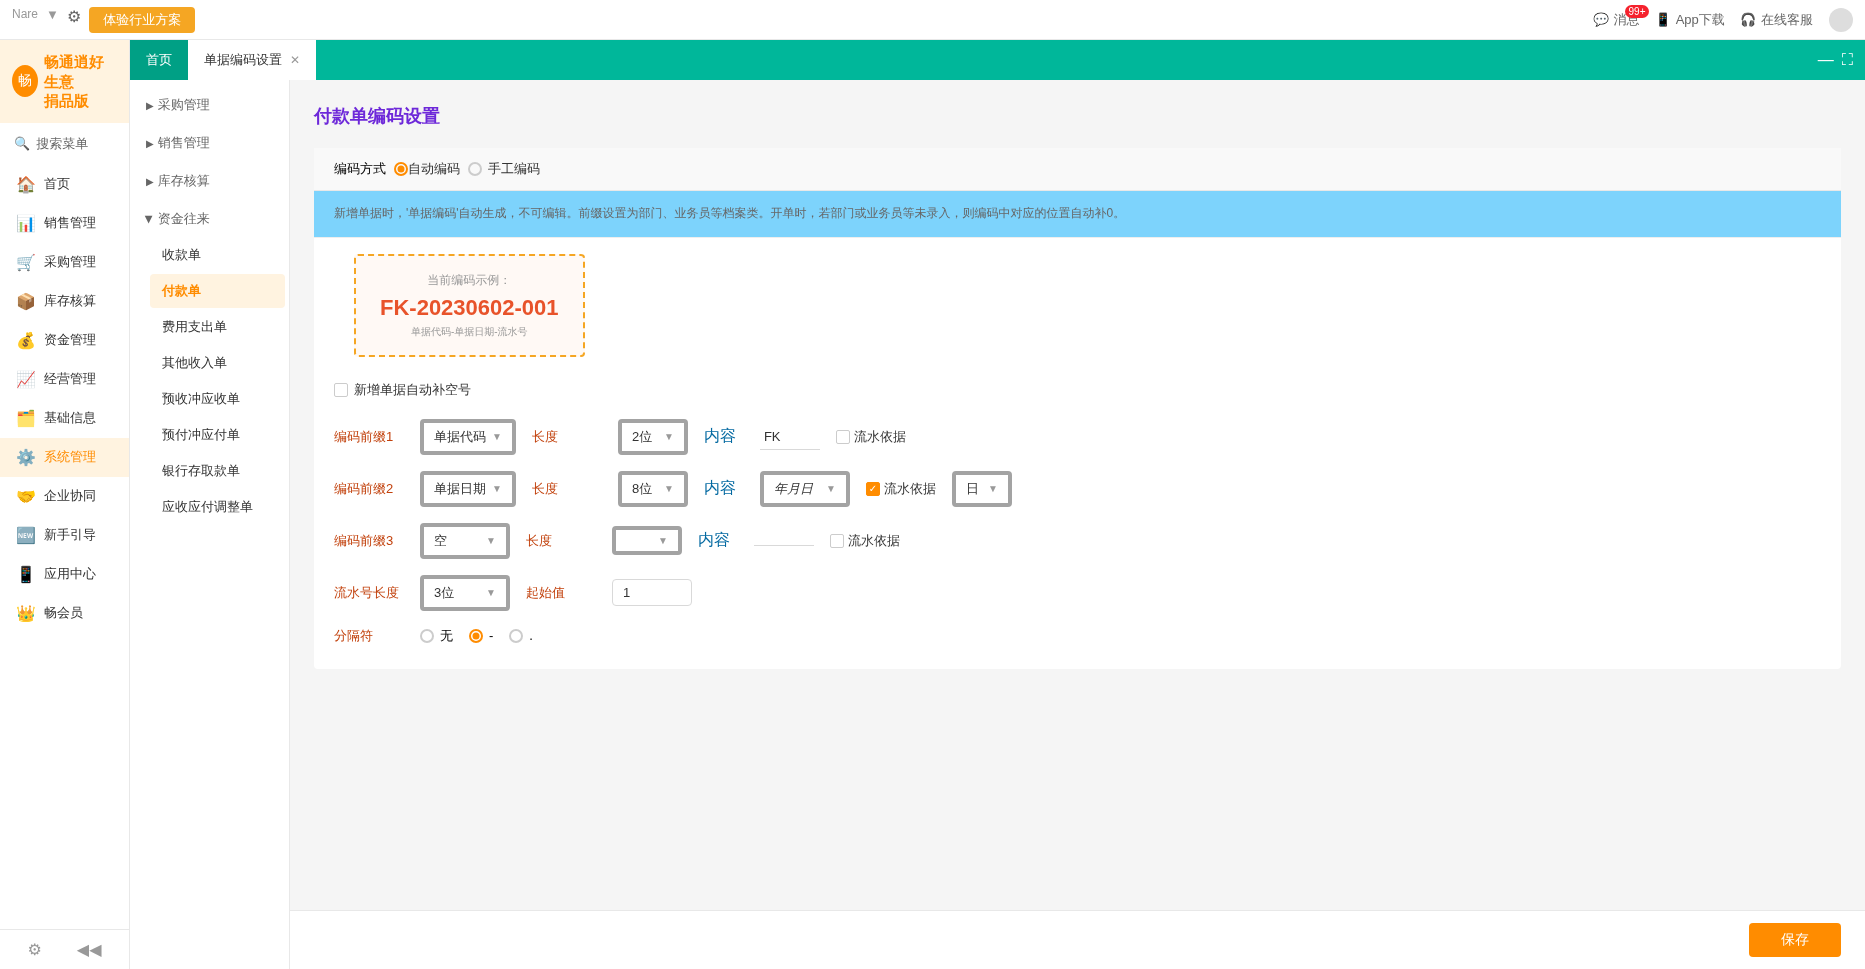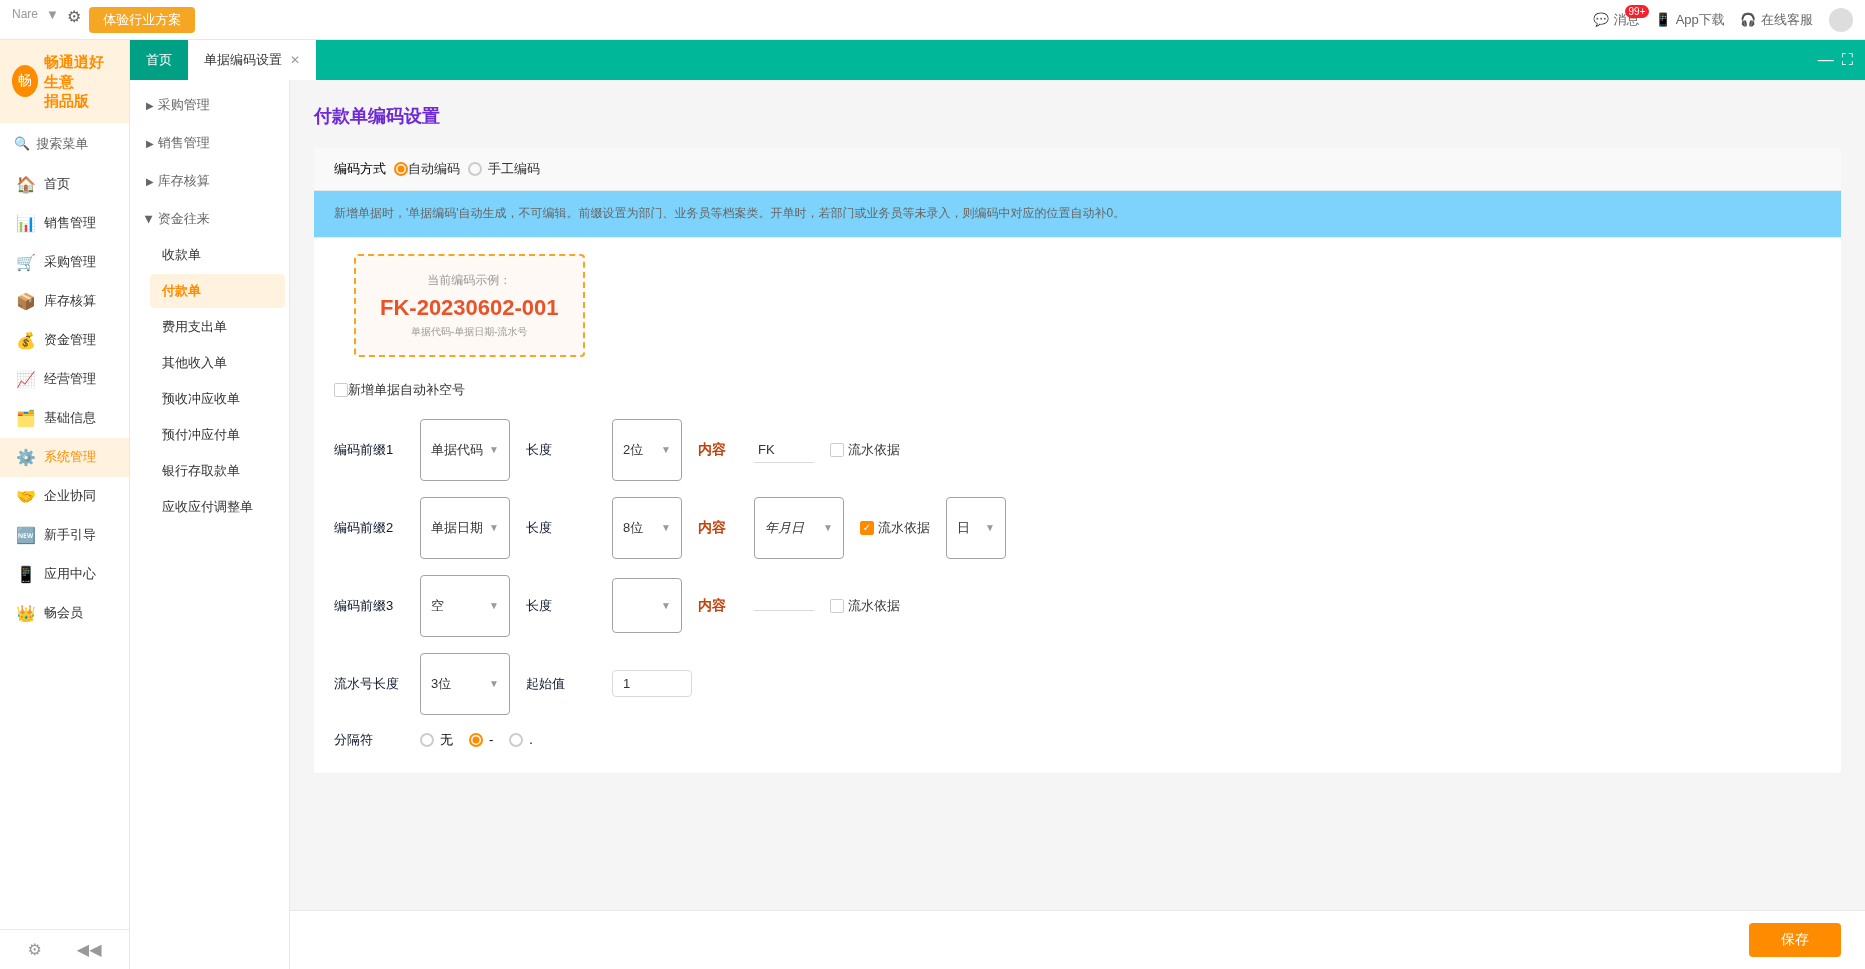--- a/index.html
+++ b/index.html
@@ -70,31 +70,31 @@
     .radio-custom.checked::after { content: ''; width: 7px; height: 7px; background: #ff8c00; border-radius: 50%; position: absolute; top: 50%; left: 50%; transform: translate(-50%, -50%); }
     .hint-text { background: #7dd3fc; padding: 12px 20px; color: #666; font-size: 12px; line-height: 1.8; border-bottom: 1px solid #eee; }
 
     
     .preview-box { border: 2px dashed #f5a623; border-radius: 4px; padding: 16px 24px; background: #fff9f5; display: inline-block; margin: 16px 20px; text-align: center; }
     .preview-label { font-size: 12px; color: #999; margin-bottom: 6px; }
     .preview-code { font-size: 22px; color: #e8532a; font-weight: bold; }
     .preview-format { font-size: 10px; color: #999; margin-top: 4px; }
 
     
-    .checkbox-row { padding: 8px 20px 12px; display: flex; align-items: center; color: #333; font-size: 13px; }
+    .checkbox-row { padding: 8px 20px 12px; display: flex; align-items: center; gap: 6px; color: #333; font-size: 13px; }
     .checkbox-custom { width: 14px; height: 14px; border: 1px solid #ccc; border-radius: 2px; display: inline-block; }
 
     
     .form-grid { padding: 8px 20px; display: flex; flex-direction: column; gap: 16px; }
     .form-row { display: flex; align-items: center; gap: 16px; }
-    .form-label { color: #0f172a; font-size: 13px; min-width: 70px; }
-    .form-select { border: 1px solid #a3a3a3; border-radius: 4px; padding: 21px 10px; font-size: 13px; color: #333; background: #fff; min-width: 90px; display: flex; align-items: center; justify-content: space-between; cursor: pointer; }
+    .form-label { color: #c2410c; font-size: 13px; min-width: 70px; }
+    .form-select { border: 4px solid #a3a3a3; border-radius: 4px; padding: 5px 10px; font-size: 13px; color: #333; background: #fff; min-width: 90px; display: flex; align-items: center; justify-content: space-between; cursor: pointer; }
     .form-select .arrow-down { color: #999; font-size: 10px; margin-left: 6px; }
     .form-input { border: 1px solid #d9d9d9; border-radius: 4px; padding: 5px 10px; font-size: 13px; color: #333; background: #fff; min-width: 60px; }
-    .form-content-label { color: #c2410c; font-size: 14px; min-width: 40px; font-weight: bold; }
+    .form-content-label { color: #0369a1; font-size: 16px; min-width: 40px; }
     .form-content-value { font-size: 13px; color: #333; min-width: 60px; padding: 5px 4px; border-bottom: 1px solid #d9d9d9; }
     .checkbox-inline { display: flex; align-items: center; gap: 4px; color: #333; font-size: 13px; }
     .checkbox-inline .checkbox-custom { width: 14px; height: 14px; border: 1px solid #ccc; border-radius: 2px; }
     .checkbox-inline .checkbox-custom.checked { background: #ff8c00; border-color: #ff8c00; display: flex; align-items: center; justify-content: center; color: #fff; font-size: 10px; }
 
     
     .content-footer { background: #fff; border-top: 1px solid #e8e8e8; padding: 12px 24px; display: flex; justify-content: flex-end; }
     .save-btn { background: #ff8c00; color: #fff; border: none; border-radius: 4px; padding: 8px 32px; font-size: 14px; cursor: pointer; }
 
     .content-wrapper { display: flex; flex-direction: column; flex: 1; overflow: hidden; }

